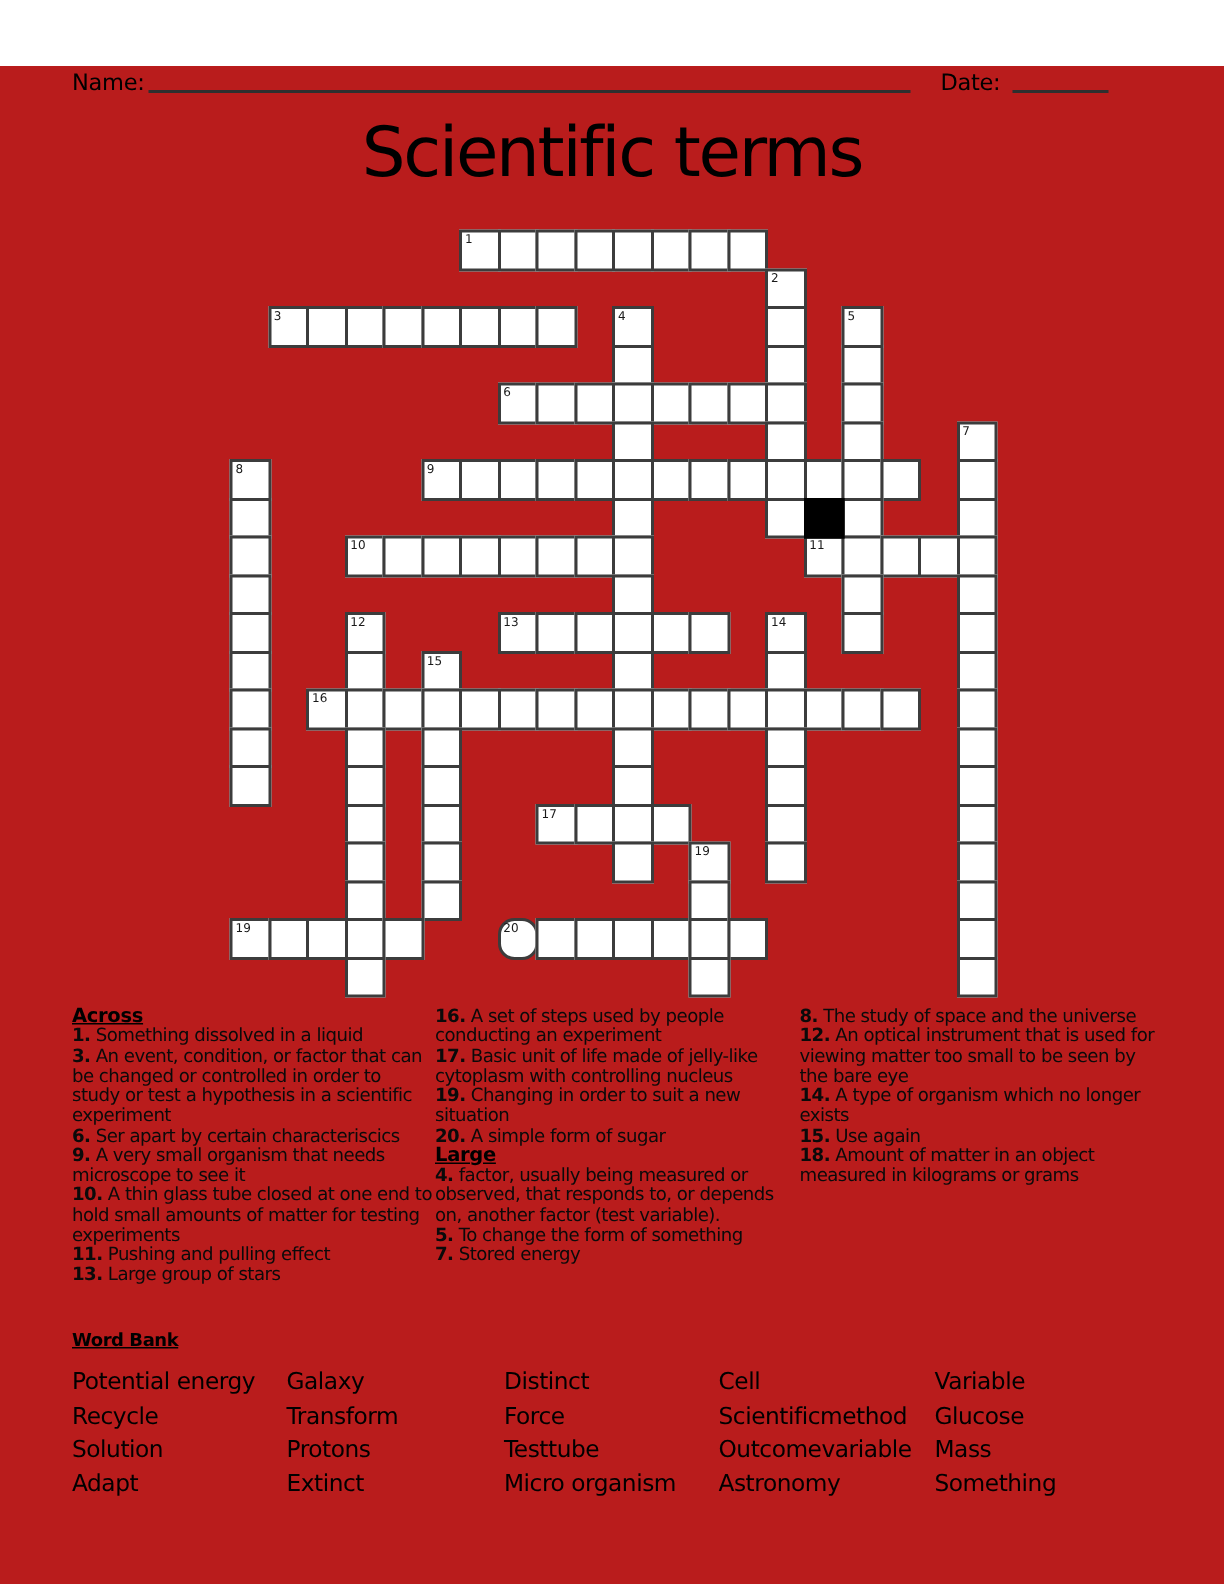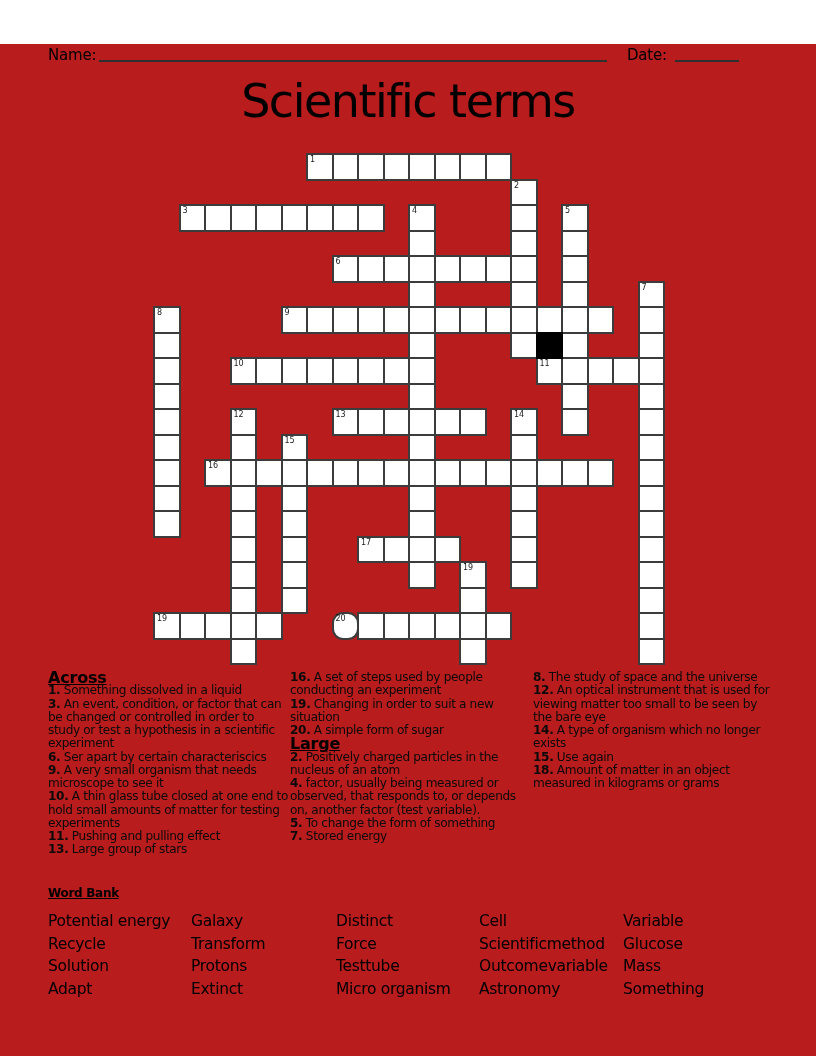--- a/index.html
+++ b/index.html
@@ -11,21 +11,21 @@
          font-size:46px;letter-spacing:-1.5px;font-weight:normal;}
   .grid{position:absolute;left:153px;top:109px;width:513px;height:513px;}
   .cell{position:absolute;width:27.5px;height:27.5px;box-sizing:border-box;
         border:2px solid #3c3c3c;background:#fff;}
   .cell.black{background:#000;border-color:#000;}
   .cellnum{display:block;font-size:8px;line-height:8px;padding:1px 0 0 2px;
            color:#1a1a1a;letter-spacing:0;}
   .clue-col{position:absolute;top:627px;}
   .clue{font-size:12.1px;line-height:13.25px;letter-spacing:-0.35px;color:#0a0a0a;}
   .clue b{font-weight:bold;}
-  .clue-heading{font-size:16px;line-height:13.25px;font-weight:bold;
+  .clue-heading{font-size:13px;line-height:13.25px;font-weight:bold;
                 text-decoration:underline;letter-spacing:-0.2px;}
   .wb-head{position:absolute;left:48px;top:842px;font-size:12px;font-weight:bold;
            text-decoration:underline;letter-spacing:-0.3px;}
   .wb-col{position:absolute;top:866px;font-size:15.5px;line-height:22.7px;letter-spacing:-0.3px;}
   .wb-word{white-space:nowrap;}
 </style>
 </head>
 <body>
 
 <div class="page">
@@ -242,24 +242,24 @@
       <div class="clue"><b>1.</b> Something dissolved in a liquid</div>
       <div class="clue"><b>3.</b> An event, condition, or factor that can be changed or controlled in order to study or test a hypothesis in a scientific experiment</div>
       <div class="clue"><b>6.</b> Ser apart by certain characteriscics</div>
       <div class="clue"><b>9.</b> A very small organism that needs microscope to see it</div>
       <div class="clue"><b>10.</b> A thin glass tube closed at one end to hold small amounts of matter for testing experiments</div>
       <div class="clue"><b>11.</b> Pushing and pulling effect</div>
       <div class="clue"><b>13.</b> Large group of stars</div>
     </div>
   <div class="clue-col" style="left:290px;width:243px">
       <div class="clue"><b>16.</b> A set of steps used by people conducting an experiment</div>
+      <div class="clue"><b>17.</b> Basic unit of life made of jelly-like cytoplasm with controlling nucleus</div>
       <div class="clue"><b>19.</b> Changing in order to suit a new situation</div>
       <div class="clue"><b>20.</b> A simple form of sugar</div>
       <div class="clue-heading">Large</div>
-      <div class="clue"><b>2.</b> Positively charged particles in the nucleus of an atom</div>
       <div class="clue"><b>4.</b> factor, usually being measured or observed, that responds to, or depends on, another factor (test variable).</div>
       <div class="clue"><b>5.</b> To change the form of something</div>
       <div class="clue"><b>7.</b> Stored energy</div>
     </div>
   <div class="clue-col" style="left:533px;width:244px">
       <div class="clue"><b>8.</b> The study of space and the universe</div>
       <div class="clue"><b>12.</b> An optical instrument that is used for viewing matter too small to be seen by the bare eye</div>
       <div class="clue"><b>14.</b> A type of organism which no longer exists</div>
       <div class="clue"><b>15.</b> Use again</div>
       <div class="clue"><b>18.</b> Amount of matter in an object measured in kilograms or grams</div>

